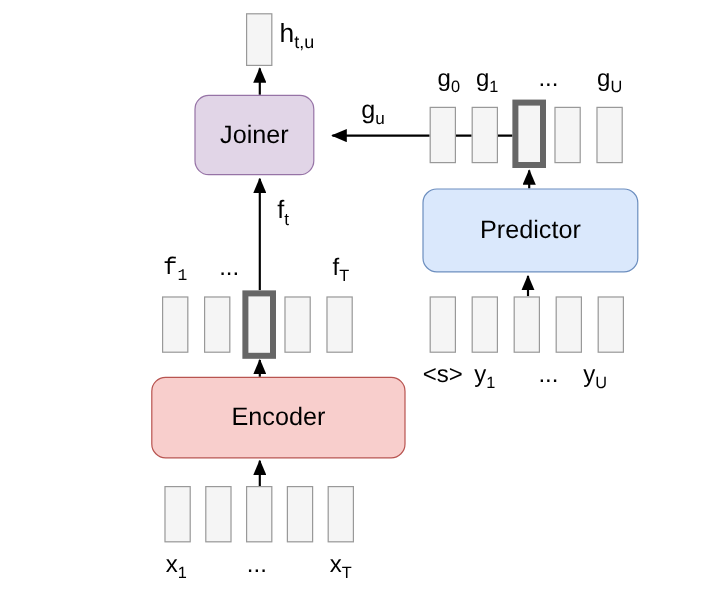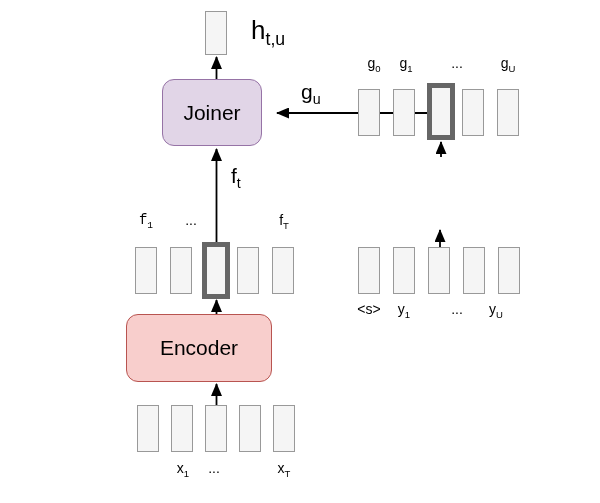--- a/index.html
+++ b/index.html
@@ -13,39 +13,39 @@
   .block {
     position:absolute; z-index:2; box-sizing:border-box;
     border-radius:12px; border:1.5px solid #000;
     display:flex; align-items:center; justify-content:center;
     font-size:21px;
   }
   .joiner    { left:162px; top:79px;  width:100px; height:67px;
                background:var(--joiner-fill);    border-color:var(--joiner-border); }
   .predictor { left:352px; top:157px; width:180px; height:70px;
                background:var(--predictor-fill); border-color:var(--predictor-border); }
-  .encoder   { left:126px; top:314px; width:146px; height:68px;
+  .encoder   { left:126px; top:314px; width:212px; height:68px;
                background:var(--encoder-fill);   border-color:var(--encoder-border);justify-content:center; }
 
   
   .box {
     position:absolute; z-index:2; box-sizing:border-box;
     width:22px; height:47px;
     background:var(--box-fill); border:1.5px solid var(--box-border);
   }
   .box.hl {
     width:28px; height:57px;
     border:5px solid var(--highlight-border);
   }
 
   
-  .lbl { position:absolute; z-index:3; font-size:14px; white-space:nowrap; }
+  .lbl { position:absolute; z-index:3; font-size:20px; white-space:nowrap; }
   .lbl.centered { transform:translateX(-50%); }
   .lbl .sub { font-size:68%; vertical-align:sub; }
-  .lbl.big { font-size:26px;margin-left:18px; }
+  .lbl.big { font-size:22px; }
 </style>
 </head>
 <body>
 
 <div class="canvas">
 
   <svg class="connectors" width="600" height="503">
     <defs>
       <marker id="ah" markerWidth="13" markerHeight="11" refX="12" refY="5.5" orient="auto" markerUnits="userSpaceOnUse">
         <path d="M0,0 L13,5.5 L0,11 Z" fill="#000"></path>
@@ -55,20 +55,23 @@
     <line x1="216.5" y1="314" x2="216.5" y2="300" stroke="#000" stroke-width="1.8" marker-end="url(#ah)"></line>
     <line x1="216.5" y1="242" x2="216.5" y2="149" stroke="#000" stroke-width="1.8" marker-end="url(#ah)"></line>
     <line x1="216.5" y1="79" x2="216.5" y2="57" stroke="#000" stroke-width="1.8" marker-end="url(#ah)"></line>
     <line x1="440" y1="113" x2="277" y2="113" stroke="#000" stroke-width="1.8" marker-end="url(#ah)"></line>
     <line x1="441" y1="157" x2="441" y2="142" stroke="#000" stroke-width="1.8" marker-end="url(#ah)"></line>
     <line x1="440" y1="247" x2="440" y2="230" stroke="#000" stroke-width="1.8" marker-end="url(#ah)"></line>
   </svg>
 
   <div class="block joiner">
     <span>Joiner</span>
+  </div>
+  <div class="block predictor">
+    <span>Predictor</span>
   </div>
   <div class="block encoder">
     <span>Encoder</span>
   </div>
 
   <div class="box" style="left:205px; top:11px; height:44px;"></div>
 
   <div class="box" style="left:135px; top:247px;"></div>
   <div class="box" style="left:170px; top:247px;"></div>
   <div class="box hl" style="left:202px; top:242px;"></div>
@@ -106,21 +109,21 @@
   <div class="lbl centered" style="left:146px; top:212px;font-family:Liberation Mono, monospace;">
     <span>f</span><span class="sub">1</span>
   </div>
   <div class="lbl centered" style="left:191px; top:212px;">
     <span>...</span>
   </div>
   <div class="lbl centered" style="left:284px; top:212px;">
     <span>f</span><span class="sub">T</span>
   </div>
 
-  <div class="lbl centered" style="left:147px; top:460px;margin-left:36px;">
+  <div class="lbl centered" style="left:147px; top:460px;">
     <span>x</span><span class="sub">1</span>
   </div>
   <div class="lbl centered" style="left:214px; top:460px;">
     <span>...</span>
   </div>
   <div class="lbl centered" style="left:284px; top:460px;">
     <span>x</span><span class="sub">T</span>
   </div>
 
   <div class="lbl centered" style="left:374px; top:55px;">

